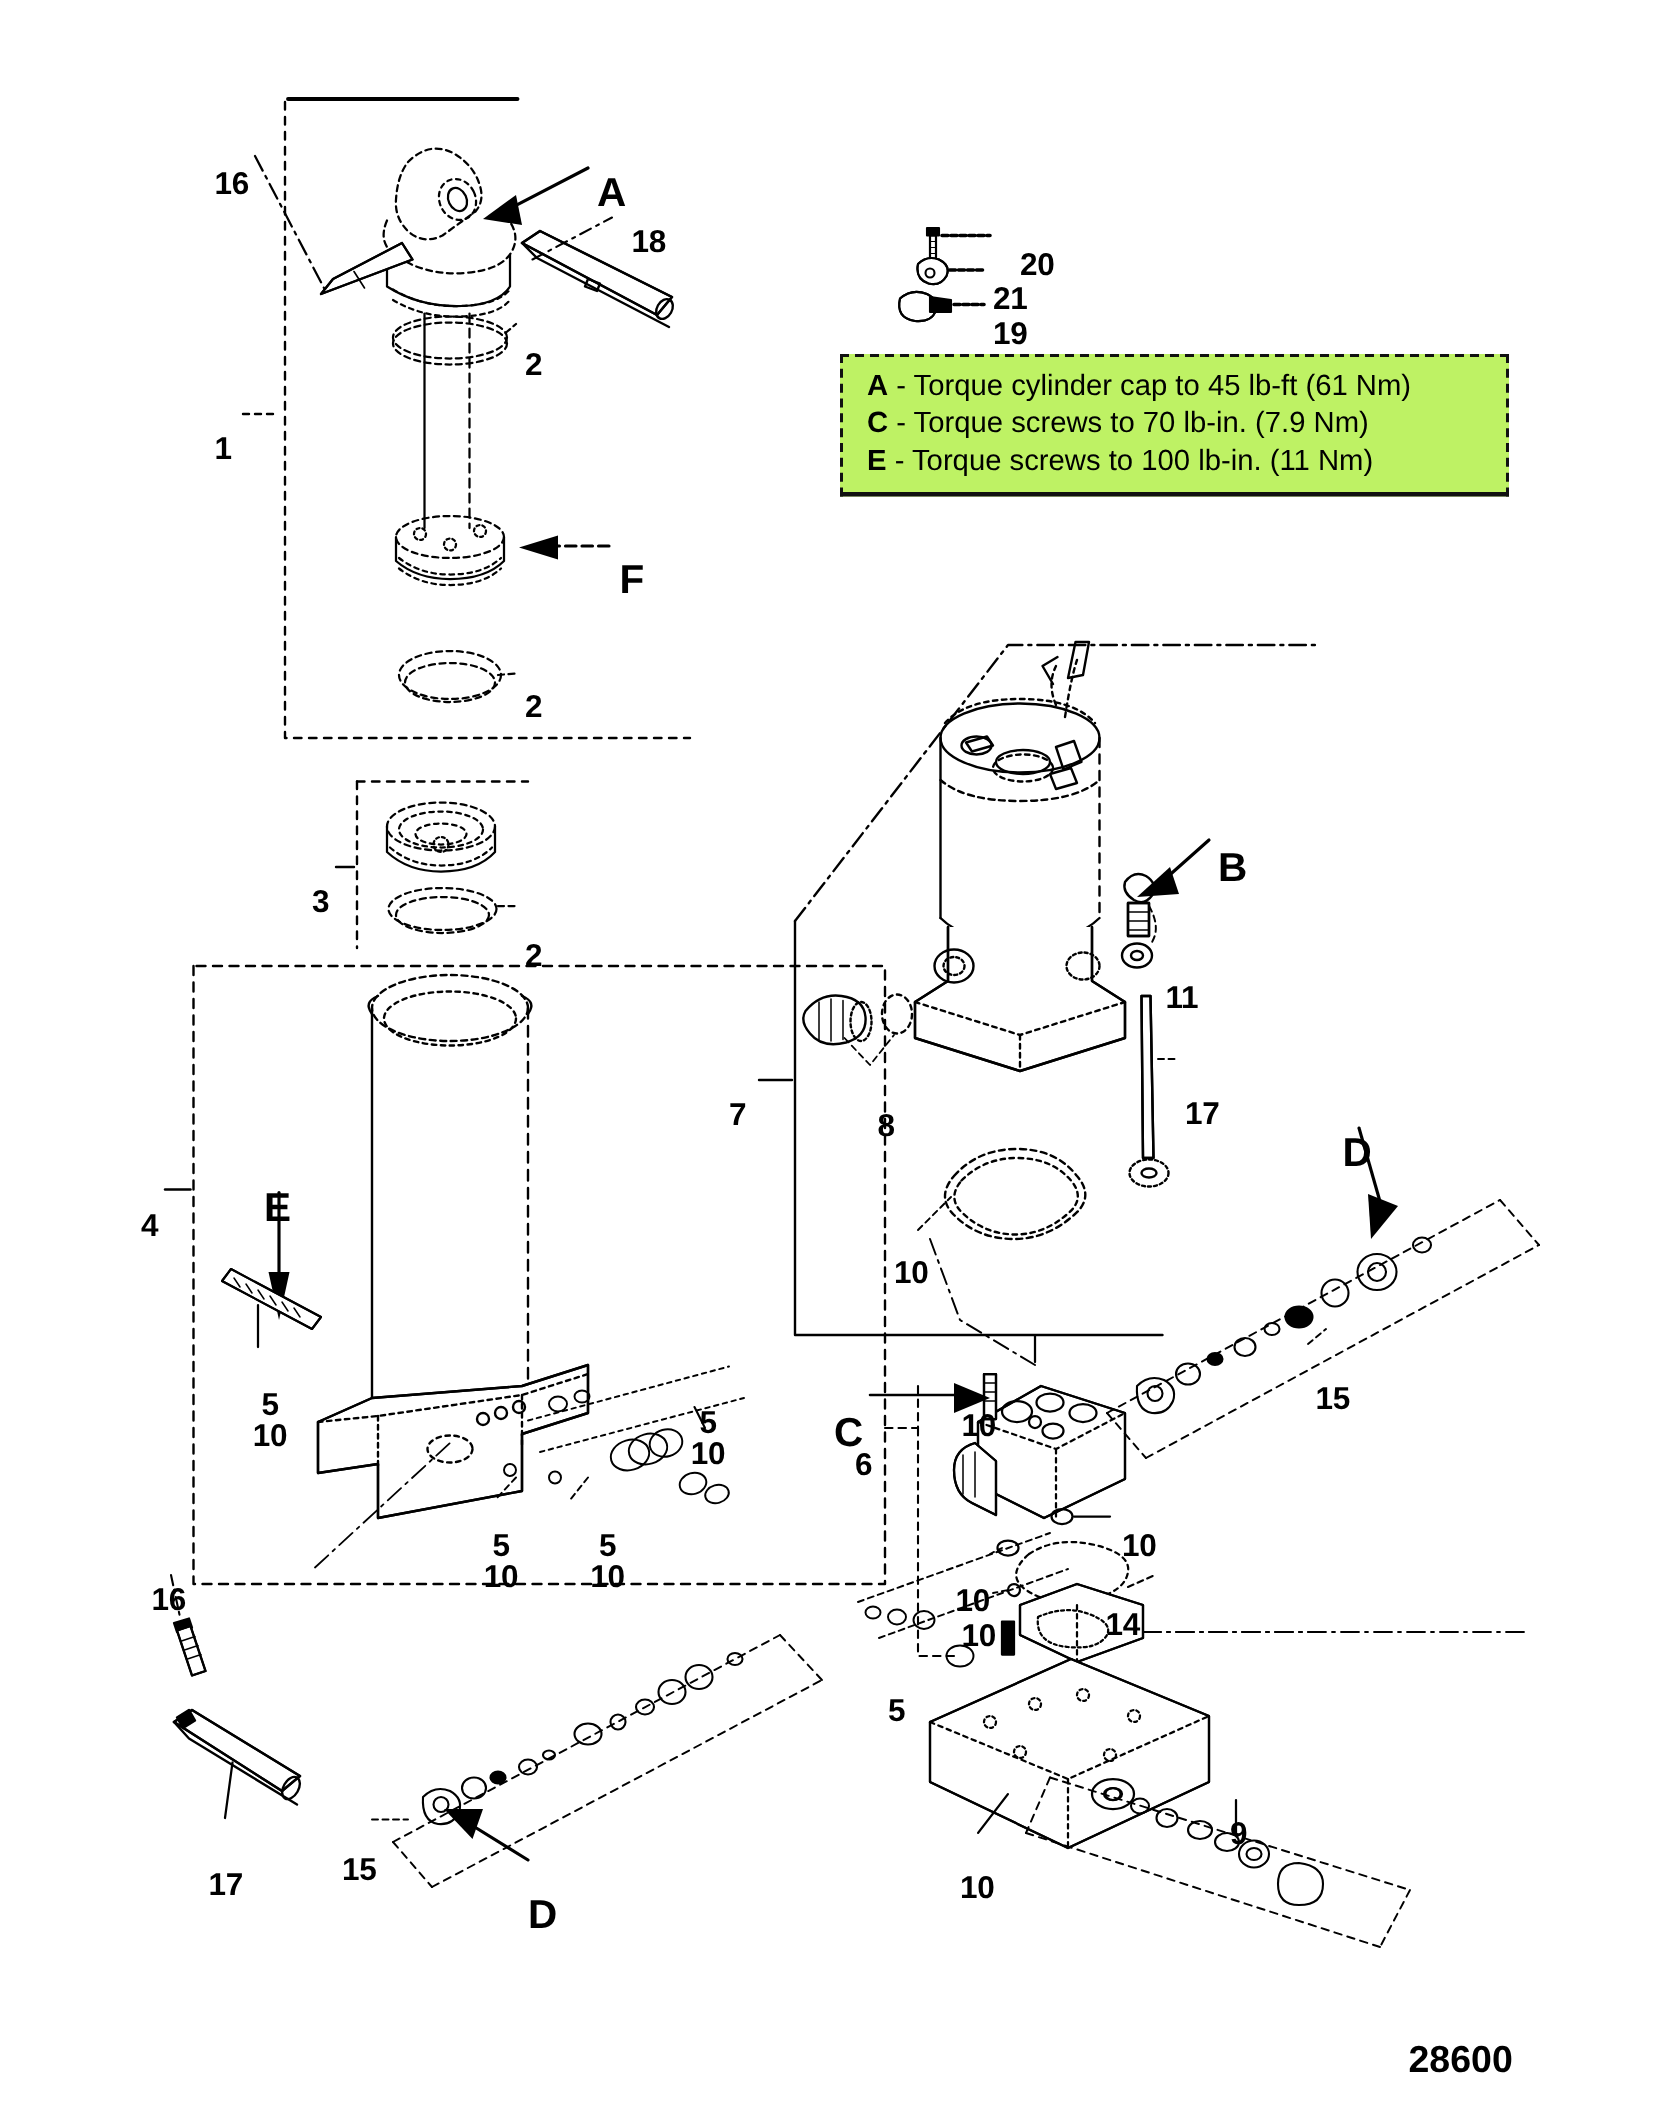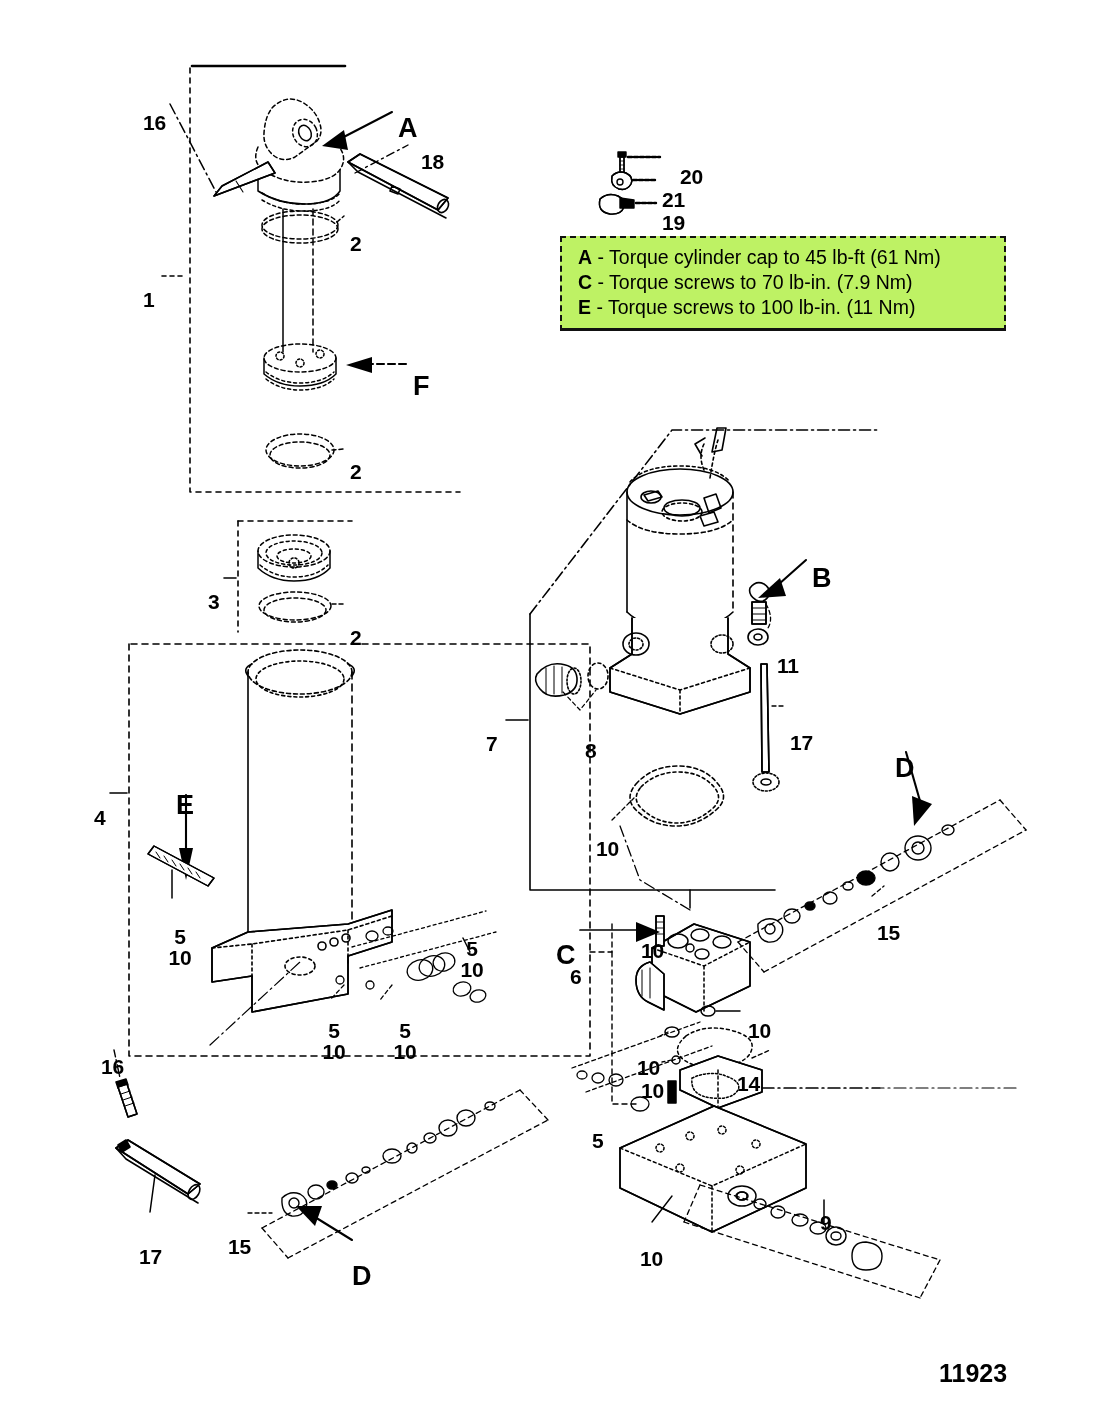--- a/index.html
+++ b/index.html
@@ -490,15 +490,15 @@
     </div>
   <div id="inline-callout-layer">
       <div class="lbl num" style="left: 641px; top: 920px;">10</div>
       <div class="lbl num" style="left: 748px; top: 1000px;">10</div>
       <div class="lbl num" style="left: 637px; top: 1037px;">10</div>
       <div class="lbl num" style="left: 641px; top: 1060px;">10</div>
       <div class="lbl num" style="left: 592px; top: 1110px;">5</div>
       <div class="lbl num" style="left: 640px; top: 1228px;">10</div>
     </div>
 
-  <div class="lbl dwgno" style="left:939px;top:1341px;">11923</div>
+  <div class="lbl dwgno" style="left:939px;top:1341px;">28600</div>
 
 </div>
 
 </body></html>

